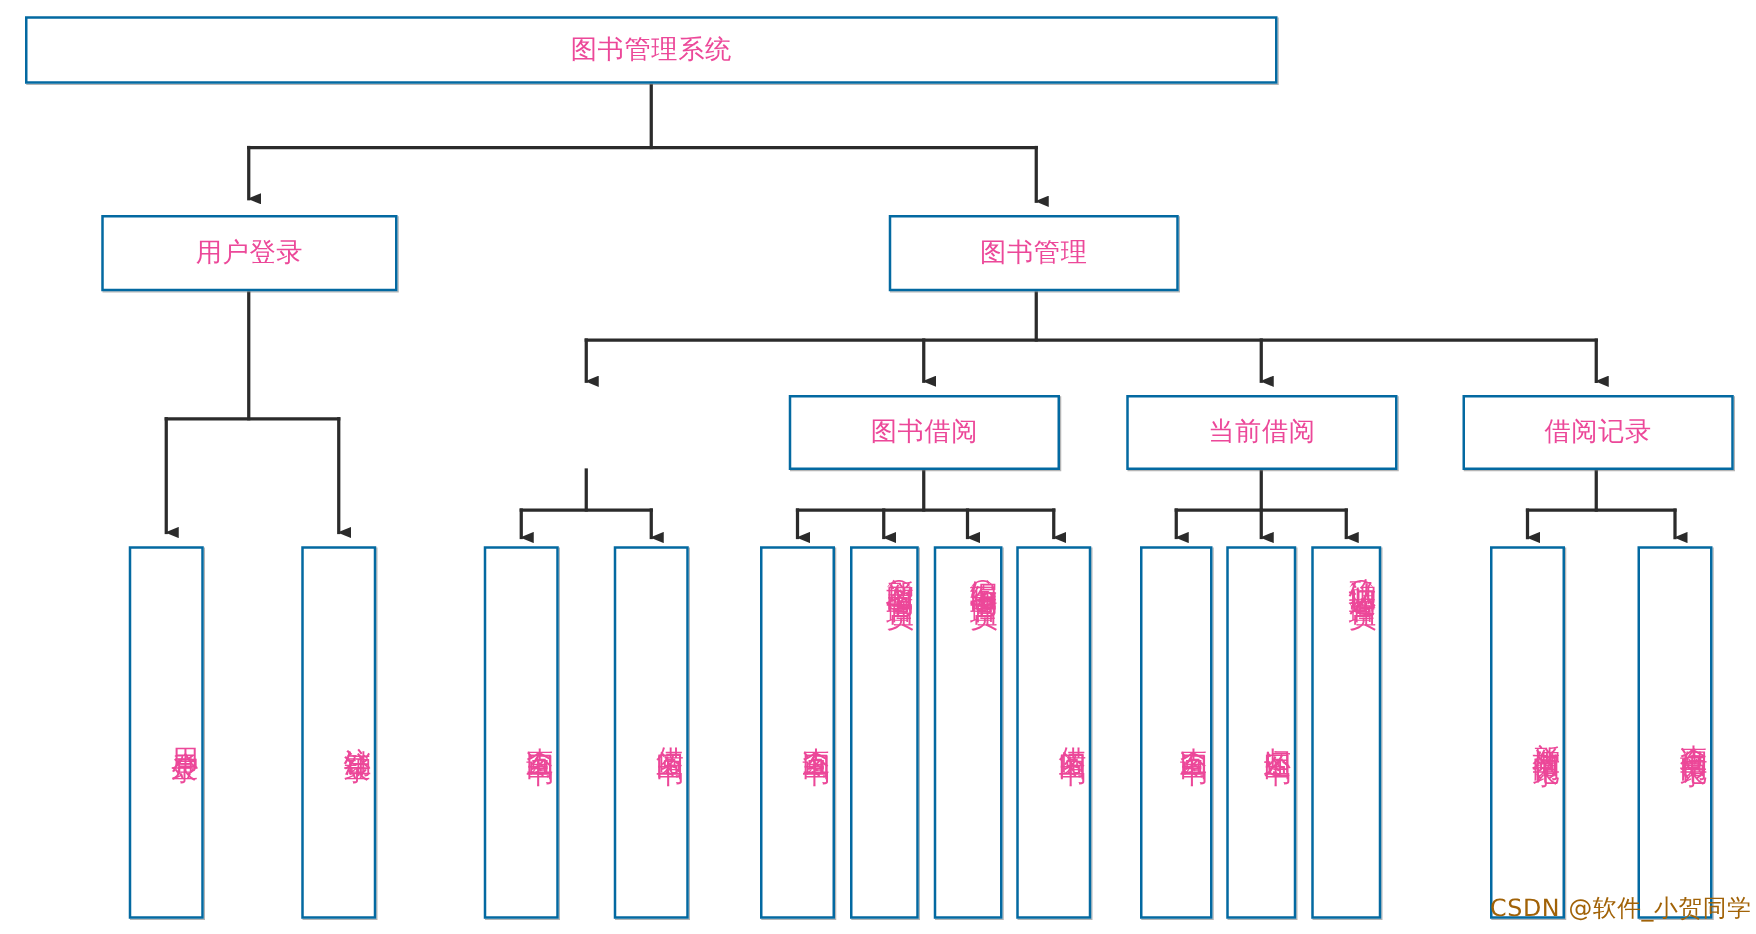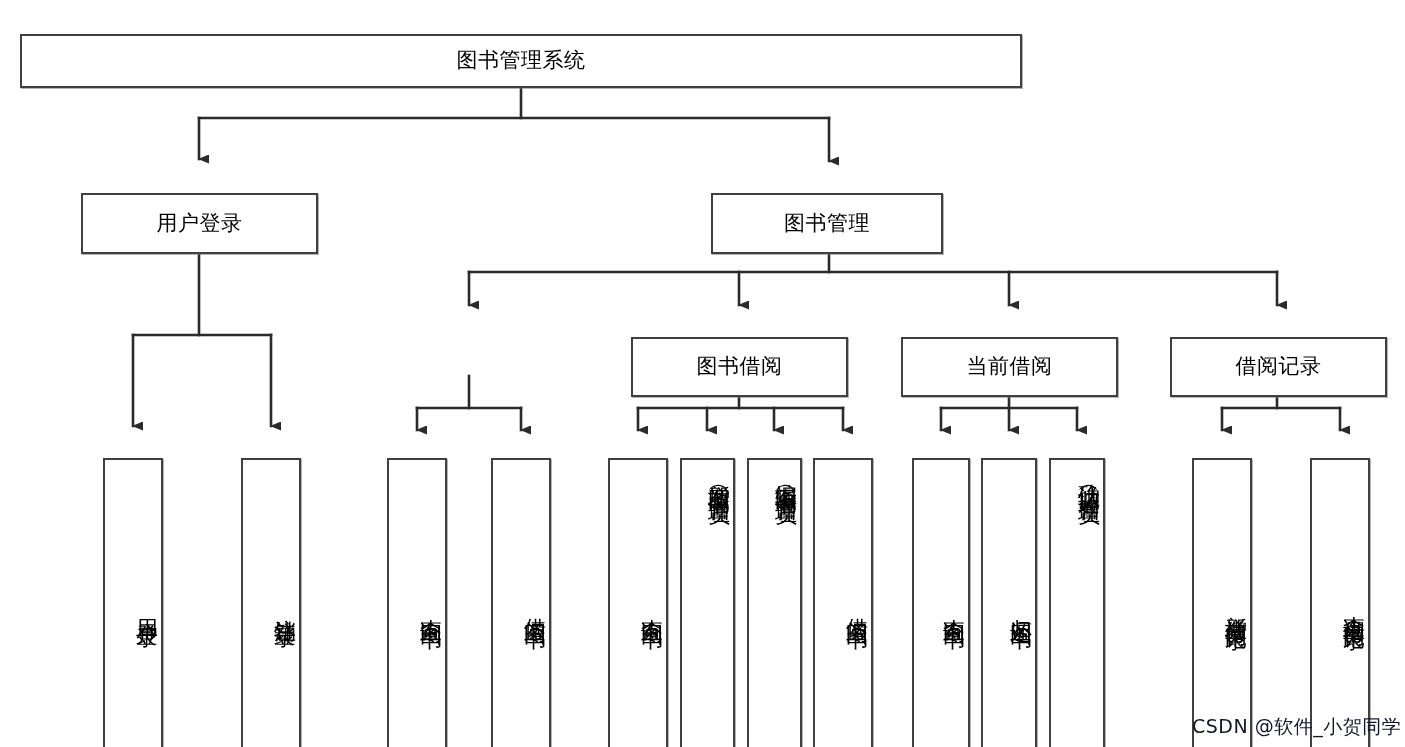--- a/index.html
+++ b/index.html
@@ -22,28 +22,27 @@
     position: absolute;
     left: 0;
     top: 0;
     width: 1405px;
     height: 747px;
   }
   .node {
     position: absolute;
     box-sizing: border-box;
     background: #ffffff;
-    border: 2px solid #404040;
+    border: 2px solid #0369a1;
     box-shadow: 1px 1px 0 0 rgba(120,120,120,0.55);
     display: flex;
     align-items: center;
     justify-content: center;
-    color: #000000;
+    color: #ec4899;
     letter-spacing: 0.5px;
-    margin-top: 21px;
   }
   .node.horiz {
     font-size: 21px;
     line-height: 1.2;
     padding: 0 6px;
     white-space: nowrap;
   }
   .node.vert {
     writing-mode: vertical-rl;
     text-orientation: upright;
@@ -57,21 +56,21 @@
   .node.vert.tall {
     align-items: flex-start;
     justify-content: flex-start;
     padding-top: 6px;
   }
   .watermark {
     position: absolute;
     left: 1192px;
     top: 714px;
     font-size: 19px;
-    color: #0f172a;
+    color: #a16207;
     white-space: nowrap;
     letter-spacing: 0.5px;
   }
 </style>
 </head>
 <body>
 
 <div id="diagram-root">
 
   <svg id="diagram-svg" viewBox="0 0 1405 747" xmlns="http://www.w3.org/2000/svg">

